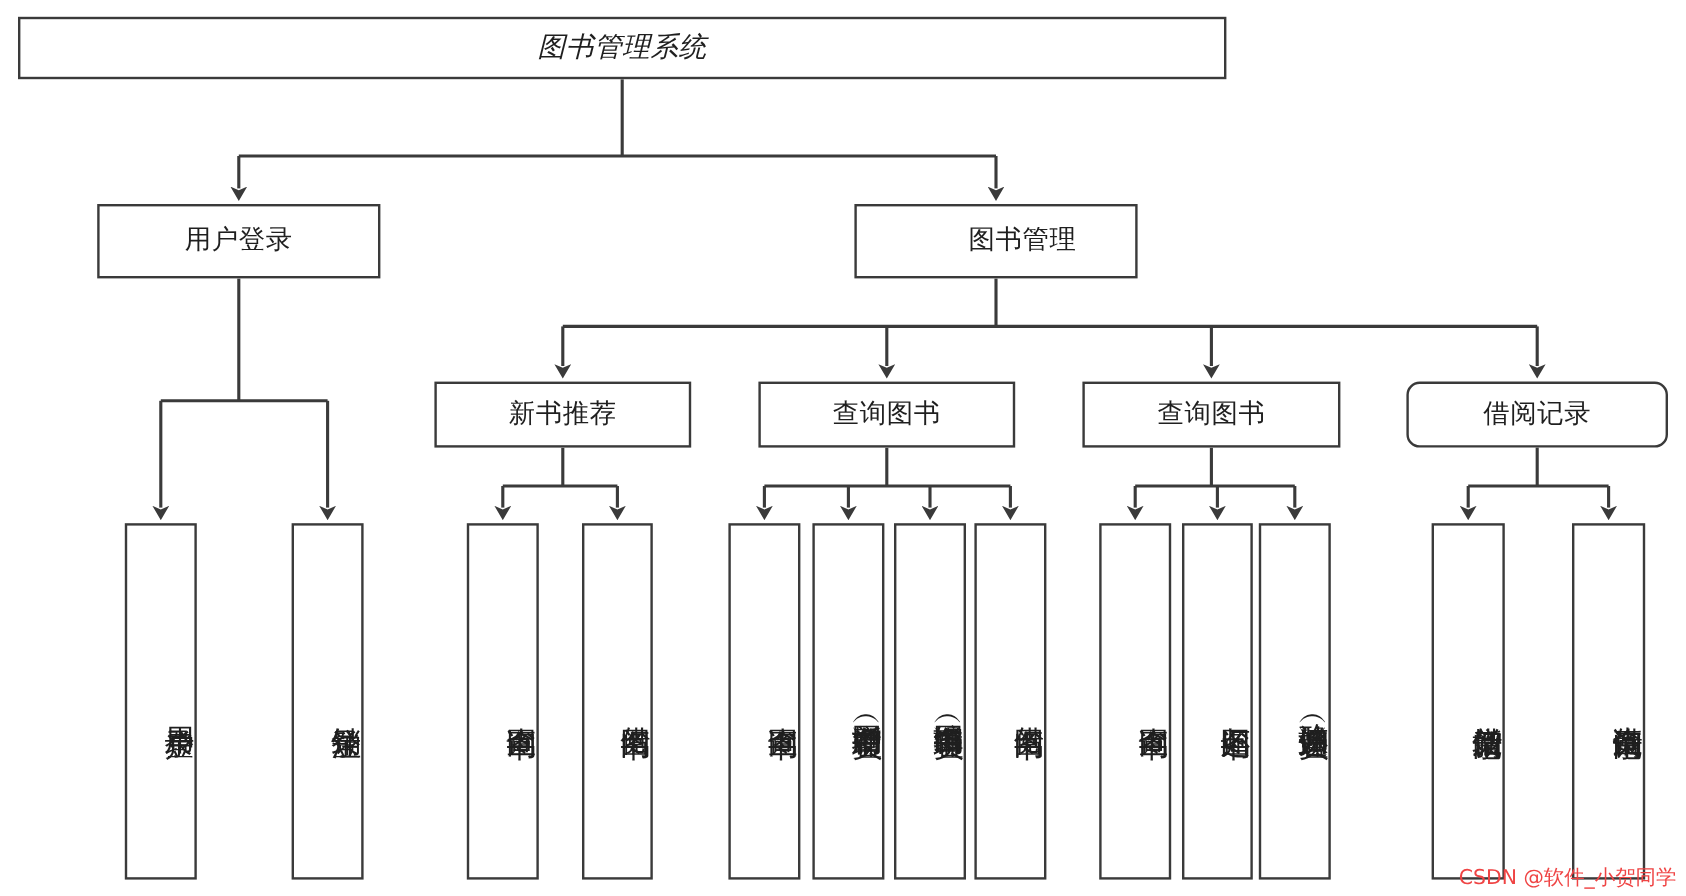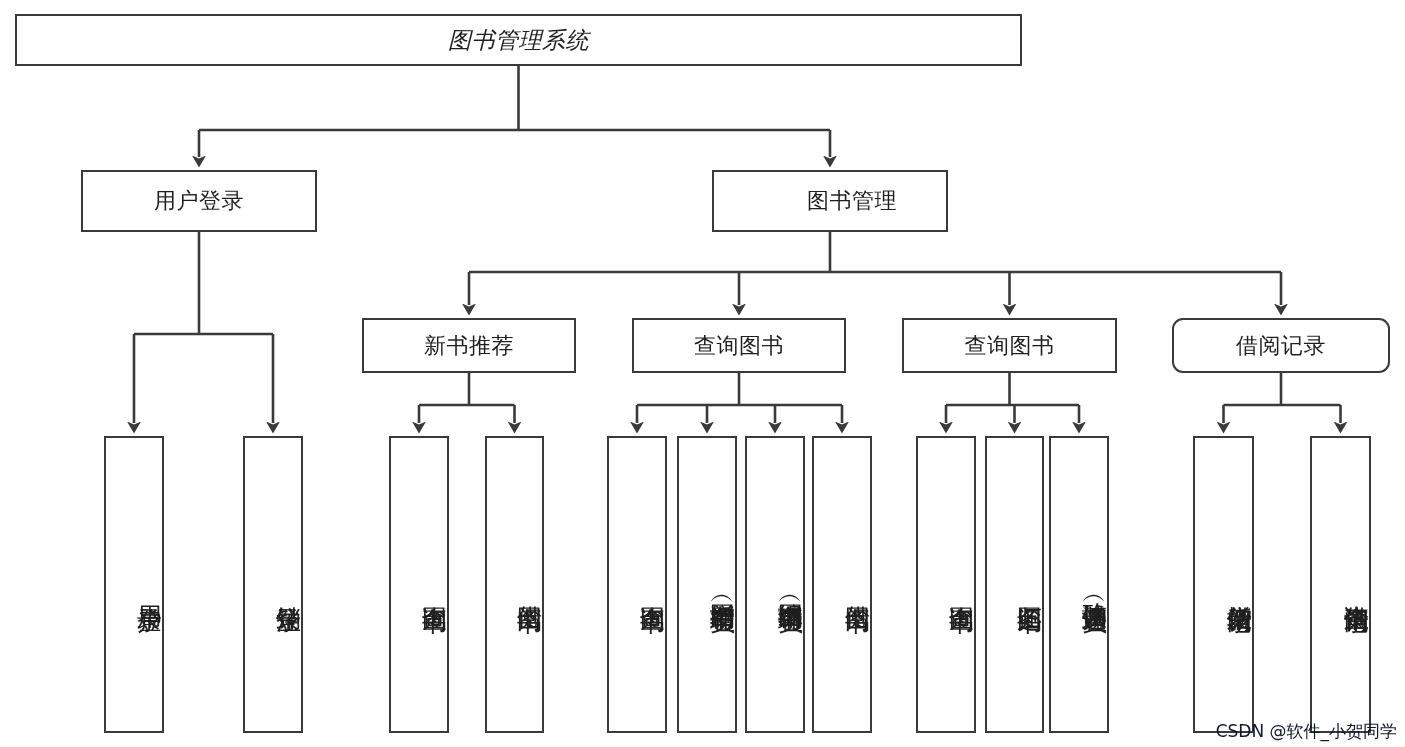--- a/index.html
+++ b/index.html
@@ -38,21 +38,21 @@
   }
   .node.v .lbl{
     font-size:25px;
     letter-spacing:1px;
     line-height:1;
   }
   #watermark{
     position:absolute;
     right:8px;bottom:4px;
     font-size:17px;
-    color:#0f172a;
+    color:#ef4444;
     white-space:nowrap;
     pointer-events:none;
   }
 </style>
 </head>
 <body>
 
 <div id="stage">
 
   <svg id="wires" viewBox="0 0 1405 747">

